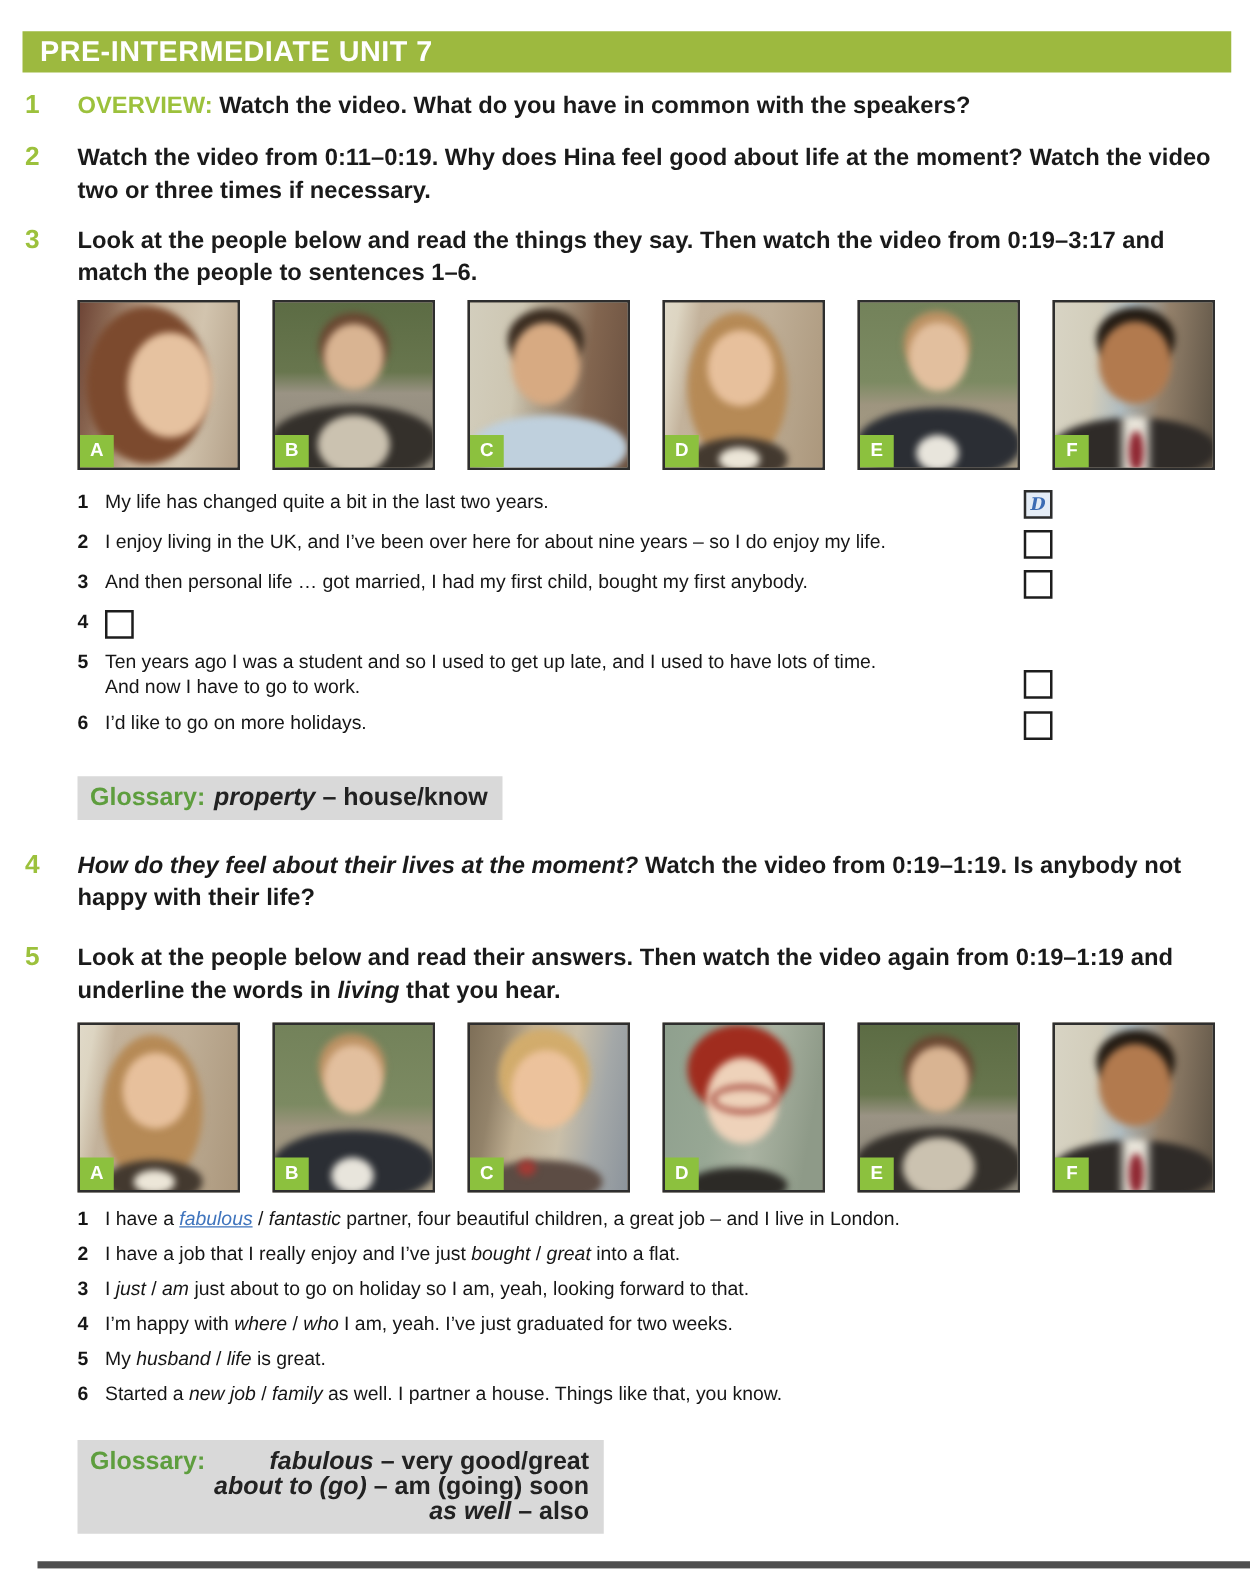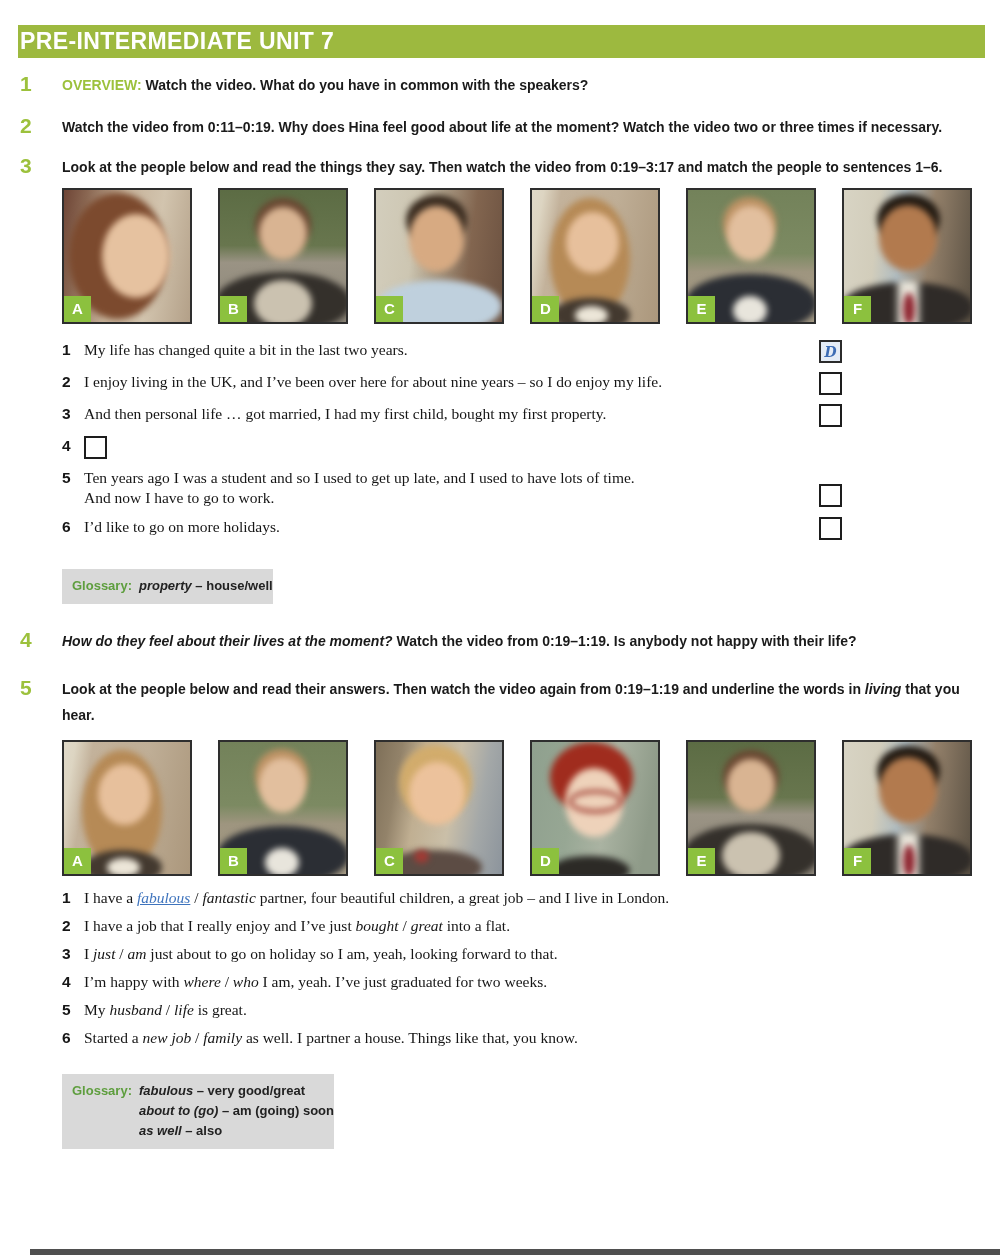--- a/index.html
+++ b/index.html
@@ -1,26 +1,26 @@
 <!DOCTYPE html>
 <html><head>
 <meta charset="utf-8">
 <style>
   html,body{margin:0;padding:0;background:#fff;}
   .page{position:relative;width:1000px;height:1255px;background:#fff;overflow:hidden;
         font-family:"Liberation Sans",sans-serif;color:#161616;}
 
   
   .unit-bar{margin:25px 15px 0 18px;height:33px;background:#9db93f;color:#fff;
-            font-size:23px;font-weight:bold;line-height:33px;padding-left:2px;letter-spacing:.4px;}
+            font-size:23px;font-weight:bold;line-height:33px;padding-left:14px;letter-spacing:.4px;}
 
   
   .ex{display:flex;margin-left:20px;}
   .ex-num{width:42px;flex:none;color:#9cc13c;font-size:21px;font-weight:bold;line-height:24px;}
-  .ex-body{max-width:910px;font-size:14px;line-height:26px;font-weight:bold;color:#1a1a1a;}
+  .ex-body{max-width:910px;font-size:19px;line-height:26px;font-weight:bold;color:#1a1a1a;}
   .green-label{color:#9cc13c;}
   .it{font-style:italic;}
   .ans{font-style:italic;color:#3f74bd;text-decoration:underline;}
 
   
   .photo-row{display:flex;gap:26px;margin:8px 0 0 62px;}
   .photo{position:relative;width:130px;height:136px;border:2px solid #2e2e2e;box-sizing:border-box;
          overflow:hidden;background:#b5aa98;margin:0;flex:none;}
   .photo .art{position:absolute;inset:0;}
   .photo .art i{position:absolute;filter:blur(3px);border-radius:50%;}
@@ -71,34 +71,34 @@
   .ph-woman-red-glasses .hair{left:14%;top:0;width:66%;height:54%;background:#a02c1e;}
   .ph-woman-red-glasses .face{left:26%;top:20%;width:46%;height:52%;background:#eed2ba;}
   .ph-woman-red-glasses .body{left:14%;bottom:-8%;width:64%;height:22%;border-radius:40% 40% 0 0;background:#2c2a26;}
   .ph-woman-red-glasses .extra{left:29%;top:36%;width:38%;height:13%;background:transparent;
         border:3px solid #93251d;border-radius:10px;filter:blur(1.5px);}
 
   
   .sentences{margin:16px 0 0 62px;width:780px;font-size:15.5px;line-height:20px;}
   .m-row{display:flex;align-items:flex-start;margin-bottom:9px;}
   .m-num{width:22px;flex:none;font-weight:bold;}
-  .m-text{flex:1;padding-right:0;font-family:Liberation Serif, serif;}
+  .m-text{flex:1;padding-right:0;}
   .m-box{flex:none;width:19px;height:19px;border:2px solid #1d1d1d;background:#fff;}
   .m-row.two .m-box{align-self:flex-end;margin-bottom:1px;}
   .m-box.filled{color:#3c6cb4;background:#e4ecf6;border-color:#2b2b2b;
         font-family:"DejaVu Serif",serif;font-style:italic;font-weight:bold;font-size:14px;
         display:flex;align-items:center;justify-content:center;}
 
   
   .sentences5{margin:12px 0 0 62px;width:920px;font-size:15.5px;line-height:20px;}
   .u-row{display:flex;margin-bottom:8px;}
 
   
-  .glossary{display:inline-flex;background:#d9d9d9;padding:7px 0 8px 10px;
-            font-size:13px;line-height:20px;font-weight:bold;color:#222;}
+  .glossary{display:inline-flex;background:#d9d9d9;padding:7px 12px 8px 10px;
+            font-size:20px;line-height:20px;font-weight:bold;color:#222;text-align:right;}
   .gl-label{color:#5e9e3e;margin-right:7px;flex:none;}
   .gl-line{white-space:nowrap;}
 
   .gl1{margin:20px 0 0 62px;}
   .gl2{margin:18px 0 0 62px;}
 
   .mt-ex1{margin-top:14px;}
   .mt-ex2{margin-top:16px;}
   .mt-ex3{margin-top:14px;}
   .mt-ex4{margin-top:24px;}
@@ -196,21 +196,21 @@
         <div class="m-text">My life has changed quite a bit in the last two years.</div>
         <div class="m-box filled">D</div>
       </div>
       <div class="m-row">
         <span class="m-num">2</span>
         <div class="m-text">I enjoy living in the UK, and I’ve been over here for about nine years – so I do enjoy my life.</div>
         <div class="m-box"></div>
       </div>
       <div class="m-row">
         <span class="m-num">3</span>
-        <div class="m-text">And then personal life … got married, I had my first child, bought my first property.</div>
+        <div class="m-text">And then personal life … got married, I had my first child, bought my first anybody.</div>
         <div class="m-box"></div>
       </div>
       <div class="m-row">
         <span class="m-num">4</span>
         <div class="m-box"></div>
       </div>
       <div class="m-row two">
         <span class="m-num">5</span>
         <div class="m-text">Ten years ago I was a student and so I used to get up late, and I used to have lots of time.<br>And now I have to go to work.</div>
         <div class="m-box"></div>
@@ -218,21 +218,21 @@
       <div class="m-row">
         <span class="m-num">6</span>
         <div class="m-text">I’d like to go on more holidays.</div>
         <div class="m-box"></div>
       </div>
     </div>
 
   <div class="glossary gl1" id="gl1">
       <span class="gl-label">Glossary:</span>
       <div class="gl-entries">
-        <div class="gl-line"><span class="it">property</span> <span>– house/well</span></div>
+        <div class="gl-line"><span class="it">property</span> <span>– house/know</span></div>
       </div>
     </div>
 
   <div class="ex mt-ex4">
     <div class="ex-num">4</div>
     <div class="ex-body" id="ex4-text"><span class="it">How do they feel about their lives at the moment?</span><span> Watch the video from 0:19–1:19. Is anybody not happy with their life?</span></div>
   </div>
 
   <div class="ex mt-ex5">
     <div class="ex-num">5</div>

